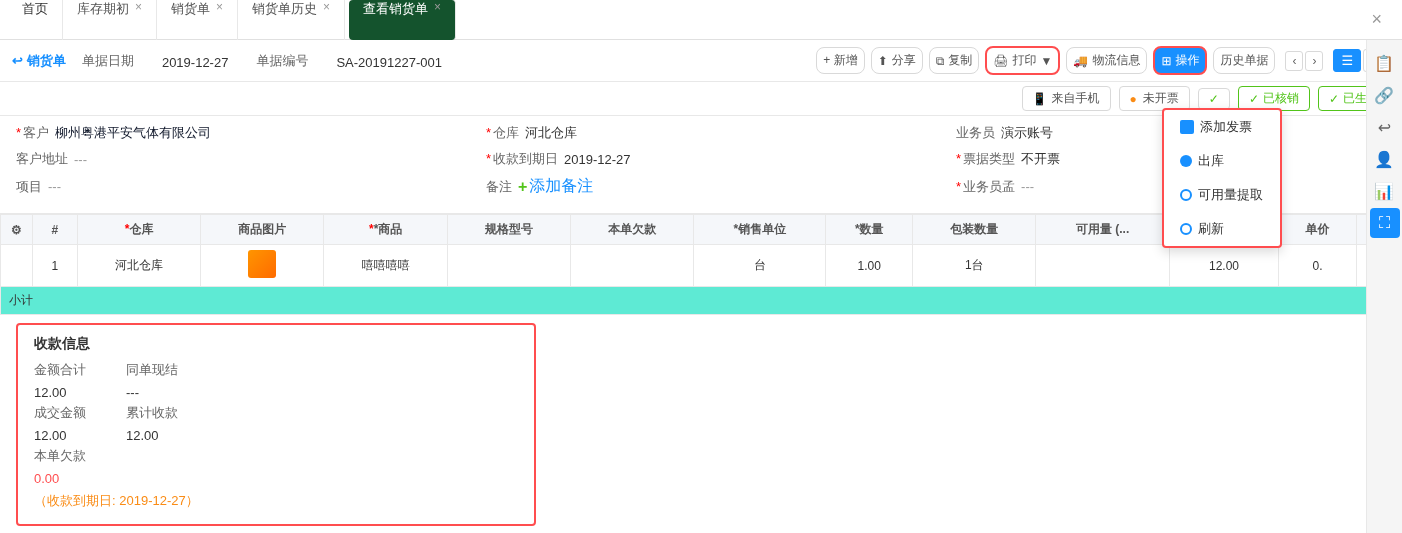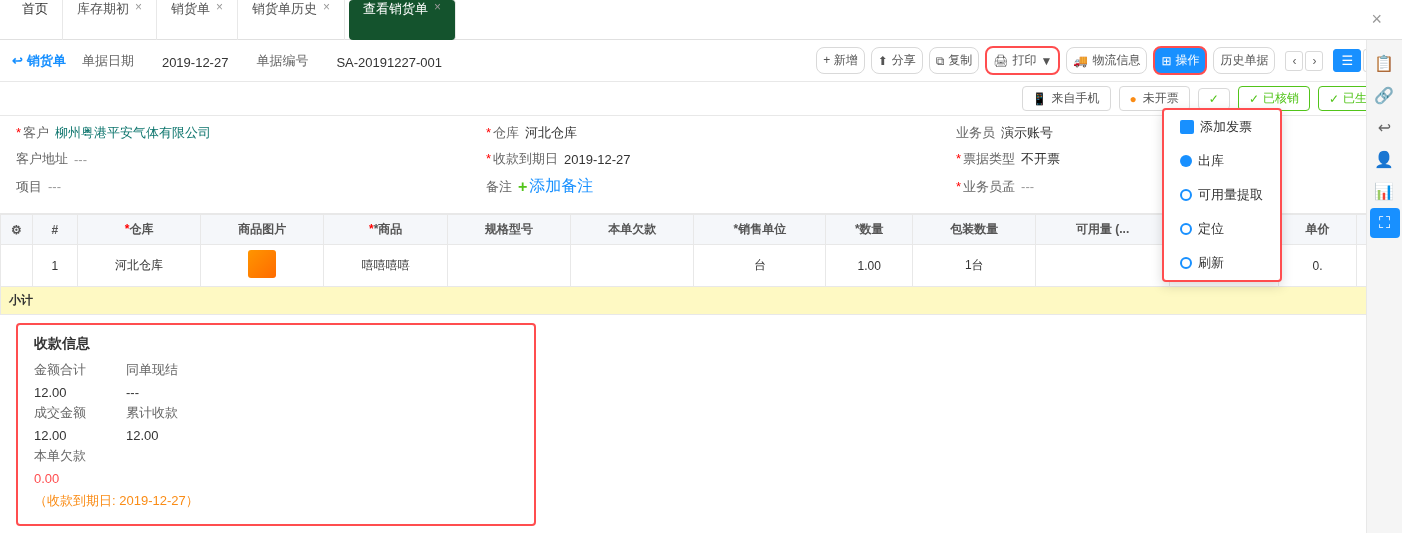--- a/index.html
+++ b/index.html
@@ -57,31 +57,31 @@
     .sub-btn.green-check { border-color: #52c41a; color: #52c41a; }
     .sub-btn.green-check2 { border-color: #52c41a; color: #52c41a; }
 
     
     .form-area { padding: 8px 16px; background: #fff; }
     .form-row { display: flex; align-items: center; margin-bottom: 8px; gap: 40px; }
     .field-group { display: flex; align-items: center; gap: 6px; flex: 1; }
     .field-label { color: #666; white-space: nowrap; font-size: 13px; }
     .field-label.required::before { content: '*'; color: red; margin-right: 2px; }
     .field-value { color: #333; font-size: 13px; }
-    .field-value.link { color: #0f766e; cursor: pointer; }
+    .field-value.link { color: #0f172a; cursor: pointer; }
     .field-value.dash { color: #999; }
     .add-note-btn { color: #1890ff; font-size: 16px; cursor: pointer; display: flex; align-items: center; gap: 2px; }
     .add-note-btn::before { content: '+'; color: #52c41a; font-weight: bold; }
 
     
     .table-wrapper { overflow: auto; max-height: 110px; border-top: 1px solid #e8e8e8; }
     table { width: 100%; border-collapse: collapse; font-size: 12px; }
     th { background: #f5f7fa; padding: 6px 8px; border: 1px solid #e8e8e8; text-align: center; white-space: nowrap; color: #555; }
     td { padding: 5px 8px; border: 1px solid #e8e8e8; text-align: center; white-space: nowrap; }
-    .subtotal-row td { background: #fef9c3; font-weight: bold; }
+    .subtotal-row td { background: #5eead4; font-weight: normal; }
     .th-required::before { content: '*'; color: red; }
     .gear-th { background: #f5f7fa; width: 32px; }
 
     
     .bottom-info {
       margin: 8px 16px; border: 2px solid #ff4d4f; border-radius: 4px; padding: 10px 16px;
       background: #fff; max-width: 520px; font-size: 13px;
     }
     .bottom-info-title { font-weight: bold; margin-bottom: 8px; font-size: 14px; }
     .bottom-info-row { display: flex; gap: 40px; margin-bottom: 4px; }
@@ -352,24 +352,20 @@
       <div class="dropdown-item">
         <span class="icon-circle-blue"></span>
         <span>出库</span>
       </div>
       <div class="dropdown-item">
         <span class="icon-circle-outline"></span>
         <span>可用量提取</span>
       </div>
       <div class="dropdown-item">
         <span class="icon-circle-outline"></span>
-        <span>定位</span>
-      </div>
-      <div class="dropdown-item">
-        <span class="icon-circle-outline"></span>
         <span>刷新</span>
       </div>
     </div>
 
     <div class="right-sidebar">
       <div class="sidebar-icon">📋</div>
       <div class="sidebar-icon">🔗</div>
       <div class="sidebar-icon">↩</div>
       <div class="sidebar-icon">👤</div>
       <div class="sidebar-icon">📊</div>

